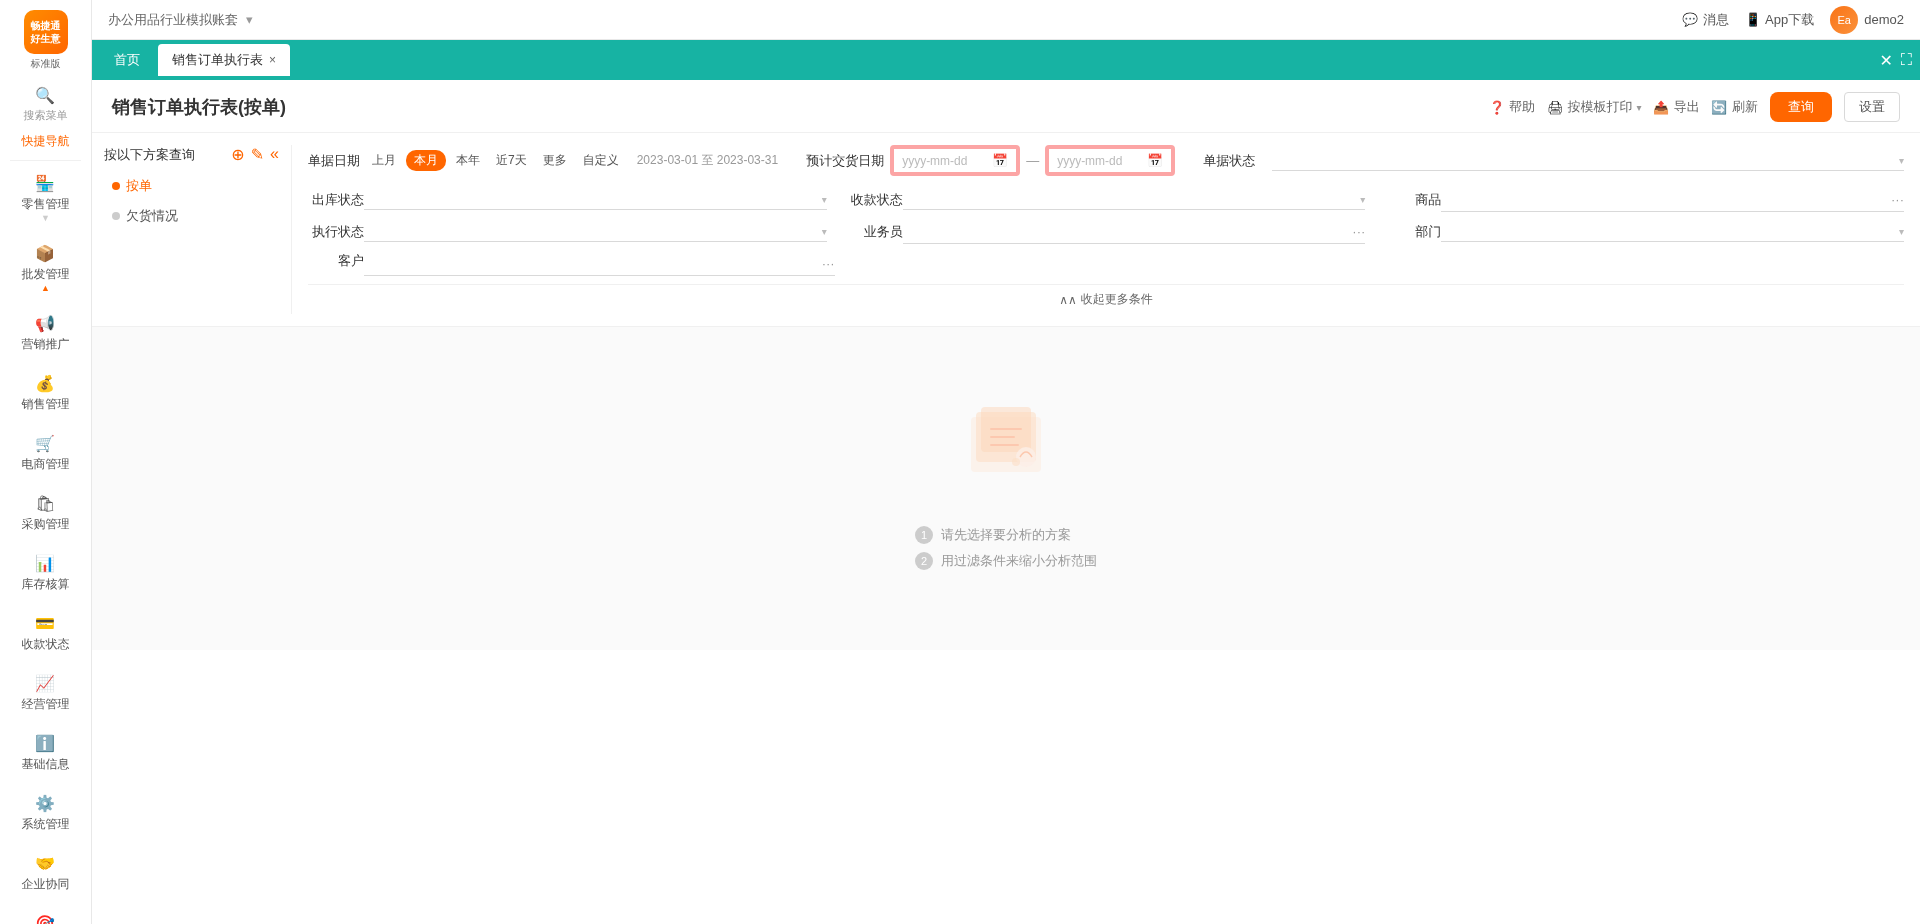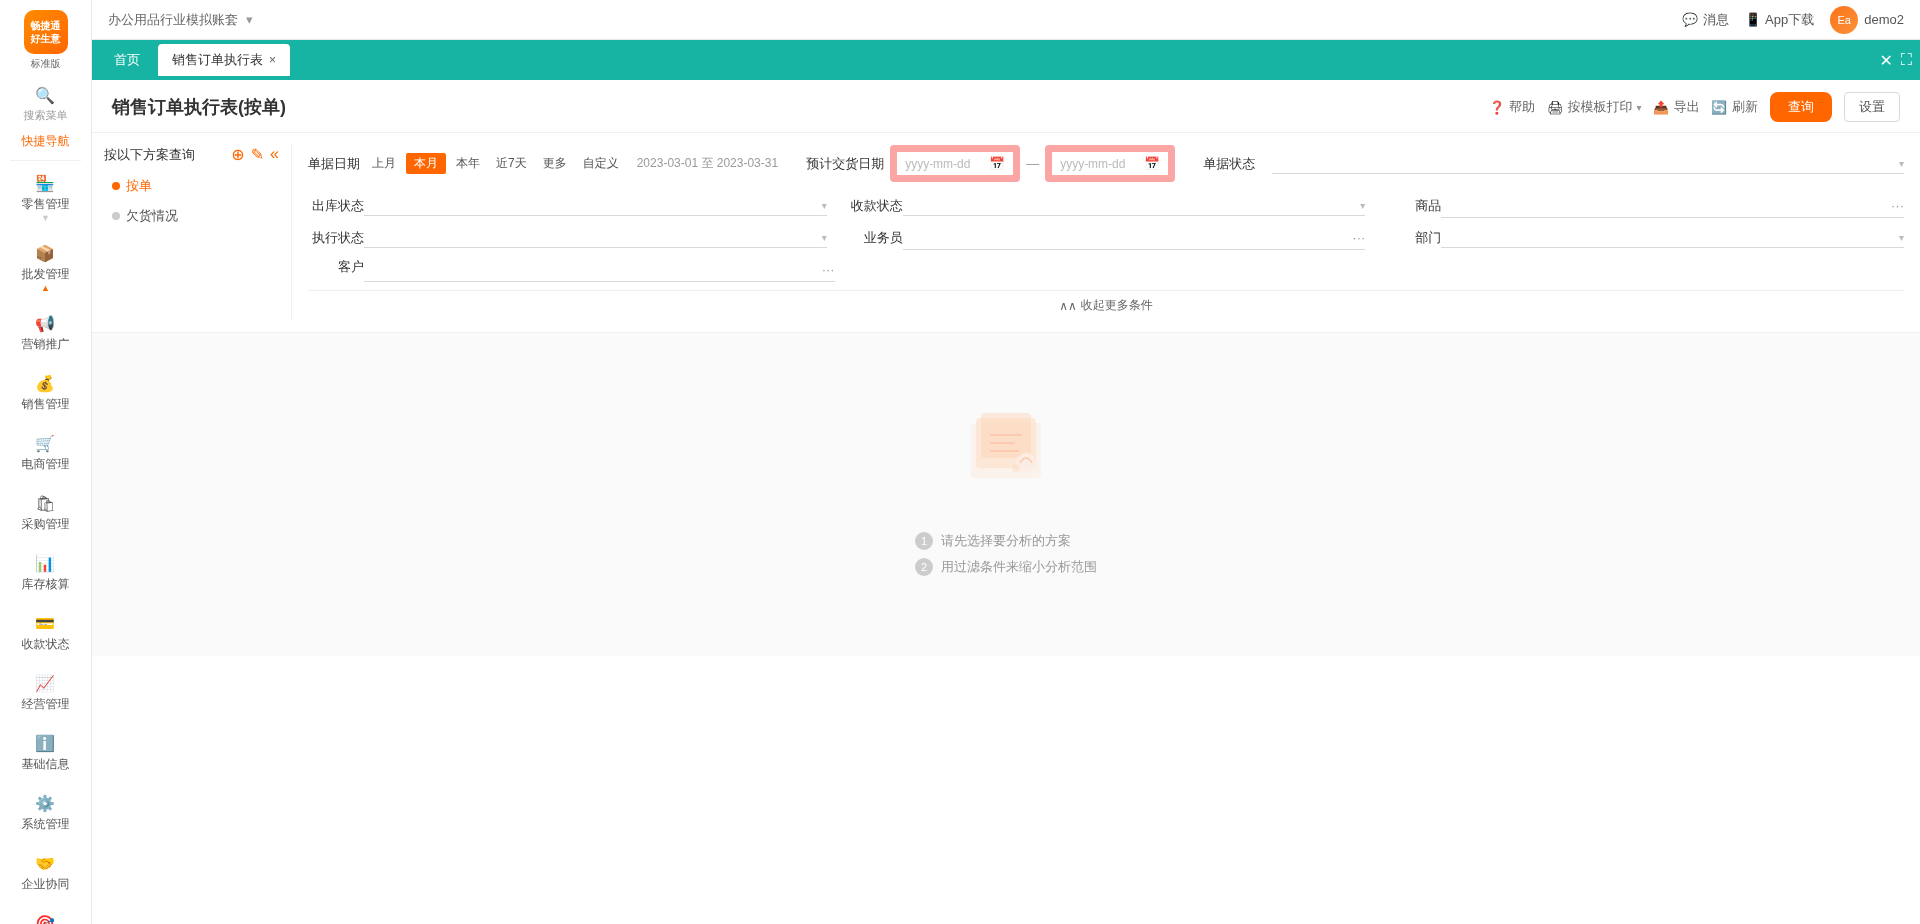--- a/index.html
+++ b/index.html
@@ -51,22 +51,22 @@
     .filter-left { width: 200px; border-right: 1px solid #f0f0f0; padding: 0 12px; flex-shrink: 0; }
     .filter-left-title { font-size: 13px; color: #333; margin-bottom: 8px; display: flex; align-items: center; justify-content: space-between; }
     .filter-left-title .icons { display: flex; gap: 6px; color: #ff6600; }
     .filter-left-item { display: flex; align-items: center; gap: 6px; padding: 5px 8px; border-radius: 4px; font-size: 13px; color: #555; cursor: pointer; margin-bottom: 2px; }
     .filter-left-item.active { color: #ff6600; }
     .filter-left-item .dot { width: 8px; height: 8px; border-radius: 50%; background: #ff6600; flex-shrink: 0; }
     .filter-left-item .dot-gray { width: 8px; height: 8px; border-radius: 50%; background: #ccc; flex-shrink: 0; }
     .filter-right { flex: 1; padding: 0 16px; }
     .date-tabs { display: flex; align-items: center; gap: 4px; }
     .date-tab { font-size: 12px; color: #555; cursor: pointer; padding: 2px 6px; border-radius: 2px; }
-    .date-tab.active { background: #ff6600; color: #fff; border-radius: 2px; padding: 2px 8px; }
-    .date-input { border: 7px solid #fca5a5; border-radius: 4px; padding: 4px 8px; font-size: 12px; color: #999; width: 130px; display: flex; align-items: center; justify-content: space-between; }
+    .date-tab.active { background: #ff6600; color: #fff; border-radius: 10px; padding: 2px 8px; }
+    .date-input { border: 4px solid #fca5a5; border-radius: 4px; padding: 4px 8px; font-size: 12px; color: #999; width: 130px; display: flex; align-items: center; justify-content: space-between; }
     .date-dash { color: #999; }
 
     .filter-grid { display: grid; grid-template-columns: 1fr 1fr 1fr; gap: 12px 20px; margin-bottom: 8px; }
     .filter-item { display: flex; align-items: center; }
     .filter-item-label { font-size: 13px; color: #333; white-space: nowrap; min-width: 56px; text-align: right; }
     .filter-select { flex: 1; border: none; border-bottom: 1px solid #d9d9d9; padding: 4px 0; font-size: 13px; color: #999; display: flex; align-items: center; justify-content: space-between; cursor: pointer; }
     .filter-select-dots { color: #999; cursor: pointer; }
 
     
     .collapse-btn { display: flex; align-items: center; justify-content: center; gap: 4px; font-size: 12px; color: #666; padding: 6px 16px; cursor: pointer; border-top: 1px solid #f0f0f0; margin-top: 4px; }

